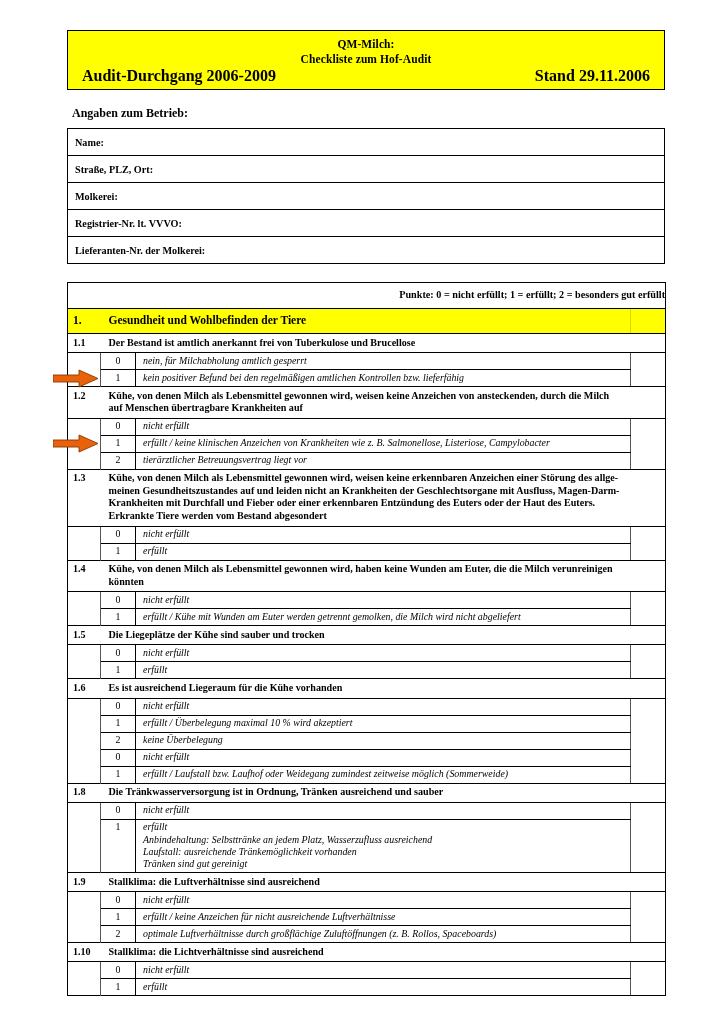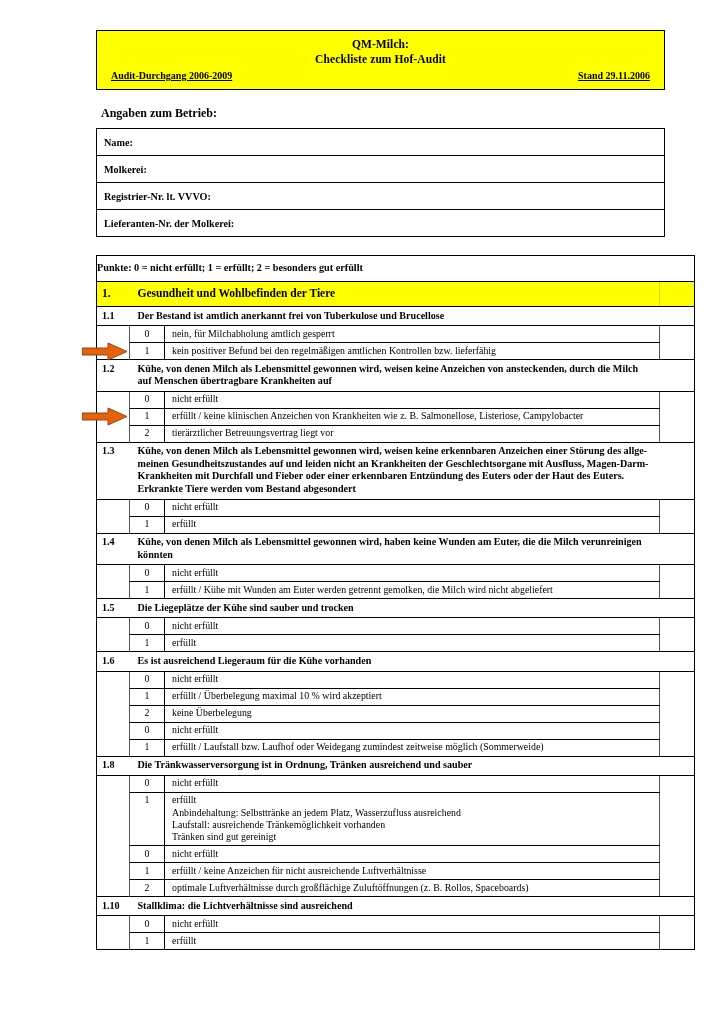--- a/index.html
+++ b/index.html
@@ -14,21 +14,21 @@
     font-family: "Liberation Serif", "DejaVu Serif", serif;
     color: #000000;
     overflow: hidden;
   }
 
   .page {
     position: relative;
     width: 716px;
     height: 1012px;
     box-sizing: border-box;
-    padding: 30px 51px 0 96px;
+    padding: 30px 51px 0 67px;
   }
 
   
   .header-banner {
     position: relative;
     background: #ffff00;
     border: 1.2px solid #000000;
     height: 60px;
     box-sizing: border-box;
     padding: 0;
@@ -48,24 +48,23 @@
     right: 0;
     bottom: 6px;
     display: flex;
     justify-content: space-between;
     align-items: flex-end;
     padding: 0 14px 0 14px;
   }
   .header-left-text,
   .header-right-text {
     font-weight: bold;
-    font-size: 10px;
+    font-size: 16px;
     line-height: 14px;
     white-space: nowrap;
-    text-decoration: underline;
   }
 
   
   .section-caption {
     font-weight: bold;
     font-size: 12px;
     margin: 17px 0 9px 5px;
     line-height: 12px;
   }
 
@@ -113,21 +112,21 @@
   col.c-score  { width: 35px; }
   col.c-text   { width: 495px; }
   col.c-mark   { width: 35px; }
 
   
   .legend-row td {
     border-bottom: 1.2px solid #000;
     font-weight: bold;
     font-size: 10.2px;
     padding: 4px 0 4px 0;
-    text-align: left;
+    text-align: right;
     height: 17px;
     vertical-align: middle;
   }
   .legend-text {
     padding-left: 40px;
   }
 
   
   .chapter-row td {
     background: #ffff00;
@@ -179,20 +178,21 @@
     border-right: 1.05px solid #555;
   }
   .o-row > td.o-score {
     text-align: center;
     border-right: 1.05px solid #000;
   }
   .o-row > td.o-text {
     padding-left: 7px;
     padding-right: 6px;
     border-right: 1.05px solid #555;
+    font-style: italic;
   }
   .o-row > td.o-mark {
     border-bottom: none;
   }
   .o-row.last-opt > td.o-text,
   .o-row.last-opt > td.o-score {
     border-bottom: 1.05px solid #000;
   }
 
   .o-text .sub-line {
@@ -228,20 +228,23 @@
       <div class="header-right-text">Stand 29.11.2006</div>
     </div>
   </div>
 
   <div class="section-caption">Angaben zum Betrieb:</div>
 
   <table class="info-table">
     <tbody>
       <tr>
         <td>Name:</td>
+      </tr>
+      <tr>
+        <td>Straße, PLZ, Ort:</td>
       </tr>
       <tr>
         <td>Molkerei:</td>
       </tr>
       <tr>
         <td>Registrier-Nr. lt. VVVO:</td>
       </tr>
       <tr>
         <td>Lieferanten-Nr. der Molkerei:</td>
       </tr>
@@ -420,20 +423,25 @@
           <td class="o-score">1</td>
           <td class="o-text">
             <span class="sub-line">erfüllt</span>
             <span class="sub-line">Anbindehaltung: Selbsttränke an jedem Platz, Wasserzufluss ausreichend</span>
             <span class="sub-line">Laufstall: ausreichende Tränkemöglichkeit vorhanden</span>
             <span class="sub-line">Tränken sind gut gereinigt</span>
           </td>
           <td class="o-mark"></td>
         </tr>
 
+        <tr class="q-row">
+          <td class="q-num">1.9</td>
+          <td class="q-text" colspan="2">Stallklima: die Luftverhältnisse sind ausreichend</td>
+          <td></td>
+        </tr>
         <tr class="o-row">
           <td class="o-blank"></td>
           <td class="o-score">0</td>
           <td class="o-text">nicht erfüllt</td>
           <td class="o-mark"></td>
         </tr>
         <tr class="o-row">
           <td class="o-blank"></td>
           <td class="o-score">1</td>
           <td class="o-text">erfüllt / keine Anzeichen für nicht ausreichende Luftverhältnisse</td>

